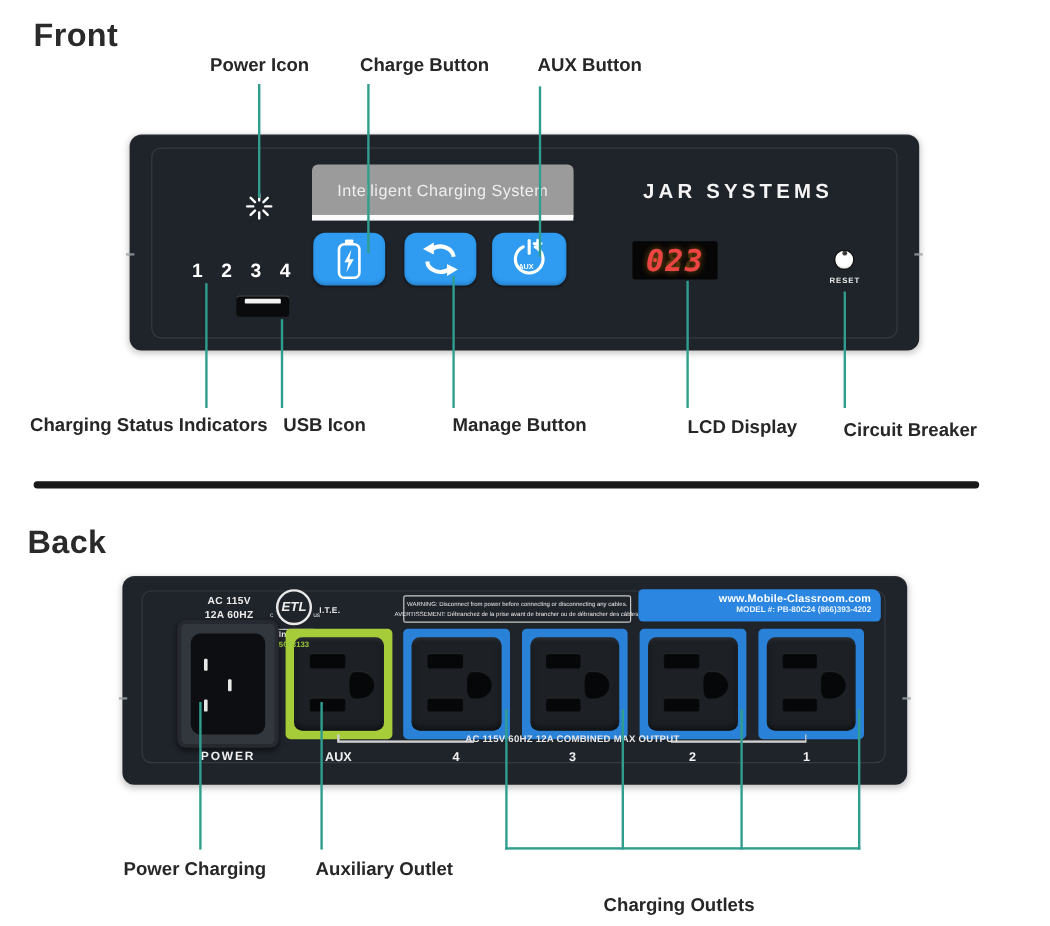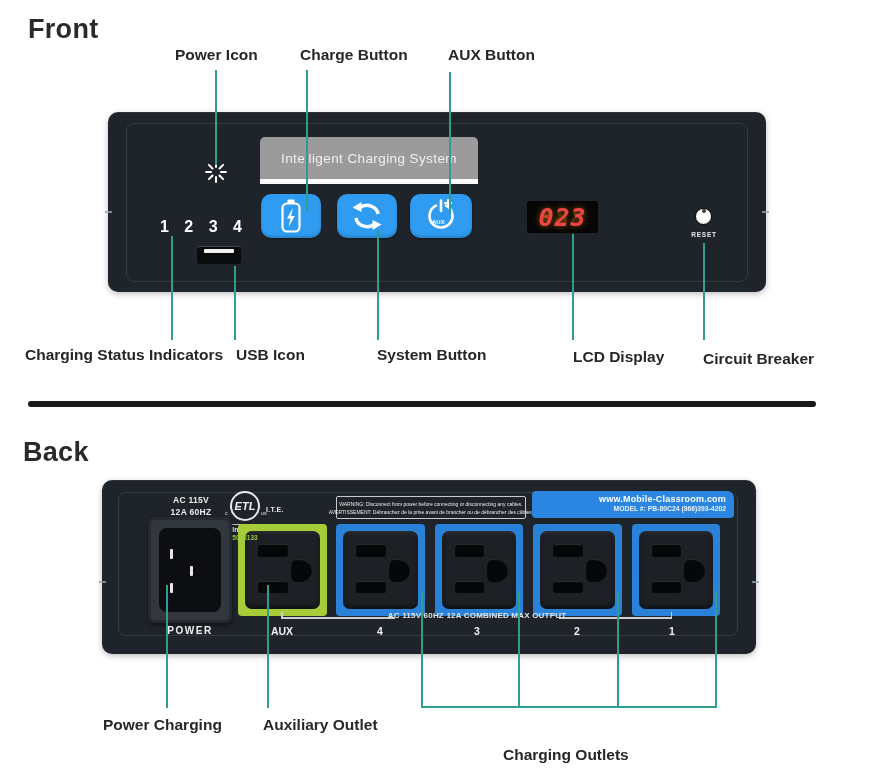--- a/index.html
+++ b/index.html
@@ -148,20 +148,21 @@
     <div class="btn" style="left:302px; width:62px;">
       <svg width="40" height="40" viewBox="0 0 40 40">
         <path d="M14.96 9.66 A11.5 11.5 0 1 0 25.04 9.66" fill="none" stroke="#fff" stroke-width="2.6" stroke-linecap="round"></path>
         <line x1="20" y1="4.5" x2="20" y2="15" stroke="#fff" stroke-width="2.6" stroke-linecap="round"></line>
         <line x1="24" y1="7" x2="30" y2="7" stroke="#fff" stroke-width="2.2" stroke-linecap="round"></line>
         <line x1="27" y1="4" x2="27" y2="10" stroke="#fff" stroke-width="2.2" stroke-linecap="round"></line>
         <text x="11" y="28" font-size="6" font-weight="bold" fill="#fff" font-family="Liberation Sans, sans-serif">AUX</text>
       </svg>
     </div>
 
+    <div class="brand">JAR SYSTEMS</div>
 
     <div class="indicators">1 2 3 4</div>
 
     <div class="usb">
       <div class="usb-slot"></div>
     </div>
 
     <div class="lcd">
       <span class="lcd-ghost">888</span>
       <span class="lcd-digits">023</span>
@@ -177,21 +178,21 @@
   </div>
 
   <div class="vline" style="left:171px; top:236px; height:104px;"></div>
   <div class="vline" style="left:234px; top:266px; height:74px;"></div>
   <div class="vline" style="left:377px; top:230px; height:110px;"></div>
   <div class="vline" style="left:572px; top:234px; height:106px;"></div>
   <div class="vline" style="left:703px; top:243px; height:97px;"></div>
 
   <div class="label" style="left:25px;  top:346px;">Charging Status Indicators</div>
   <div class="label" style="left:236px; top:346px;">USB Icon</div>
-  <div class="label" style="left:377px; top:346px;">System Button</div>
+  <div class="label" style="left:377px; top:346px;">Manage Button</div>
   <div class="label" style="left:573px; top:348px;">LCD Display</div>
   <div class="label" style="left:703px; top:350px;">Circuit Breaker</div>
 
   <div class="divider"></div>
 
   <div class="section-title" style="left:23px; top:437px;">Back</div>
 
   <div class="device" style="left:102px; top:480px; width:654px; height:174px;">
     <div class="inner-frame" style="left:16px; top:12px; width:620px; height:144px;"></div>
 

